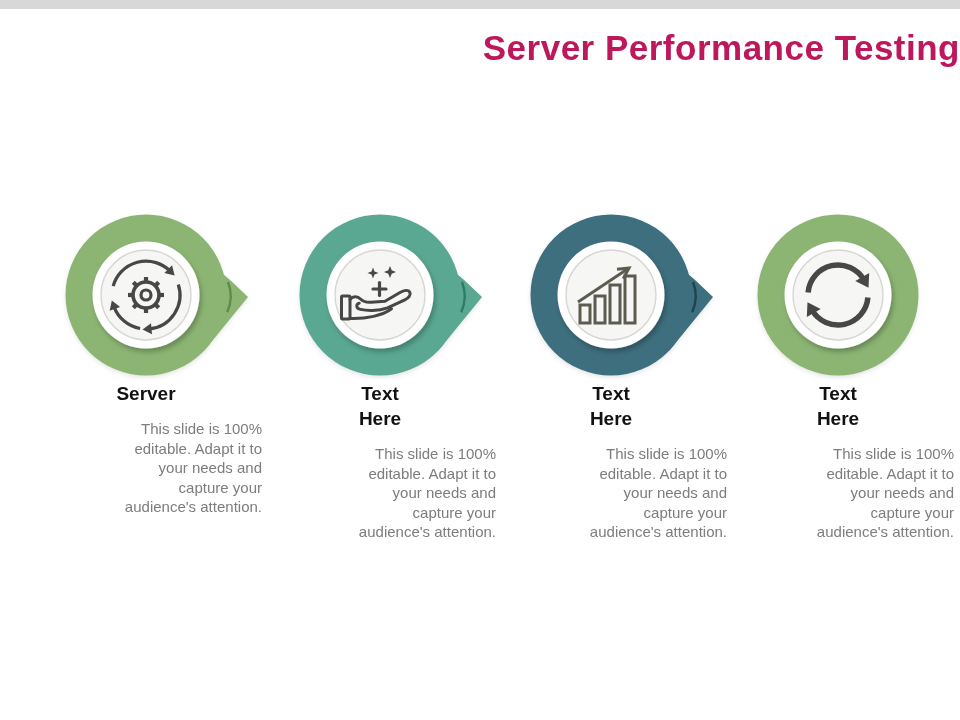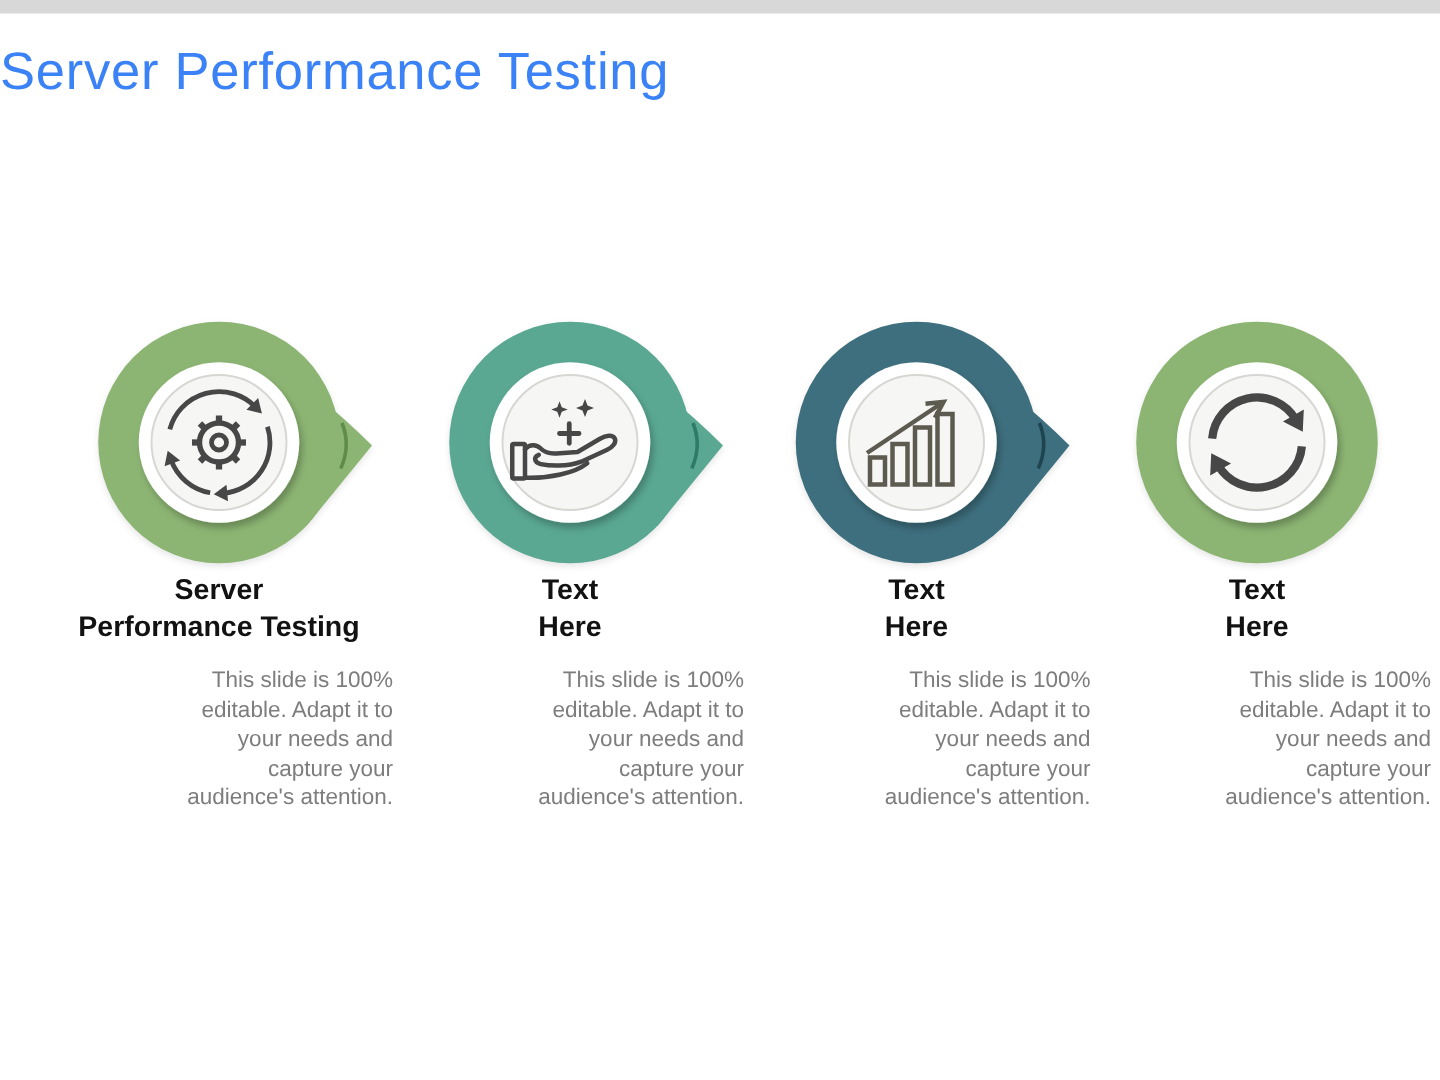--- a/index.html
+++ b/index.html
@@ -1,20 +1,20 @@
 <!DOCTYPE html>
 <html><head>
 <meta charset="utf-8">
 <style>
   html,body{margin:0;padding:0;}
   body{font-family:"Liberation Sans", sans-serif; background:#ffffff;}
   .stage{position:relative;width:960px;height:720px;background:#ffffff;overflow:hidden;}
   .top-strip{position:absolute;left:0;top:0;width:960px;height:9px;background:#d8d8d8;}
-  .page-title{position:absolute;left:0;top:28px;width:960px;text-align:left;
-    font-size:35px;letter-spacing:.5px;color:#3b82f6;font-weight:400;}
+  .page-title{position:absolute;left:0;top:28px;width:960px;text-align:right;
+    font-size:35px;letter-spacing:.5px;color:#be185d;font-weight:700;}
   .col{position:absolute;top:213px;width:232px;}
   .col-1{left:30px;} .col-2{left:264px;} .col-3{left:495px;} .col-4{left:722px;}
   .badge{display:block;margin-left:34px;overflow:visible;
     filter:drop-shadow(0 2px 2px rgba(0,0,0,.10));}
   .heading{margin-top:0;text-align:center;font-size:19px;font-weight:700;
     color:#121212;line-height:25px;}
   .desc{margin-top:13px;text-align:center;font-size:15px;line-height:19.5px;color:#7d7d7d;}
   .desc div{white-space:nowrap;text-align:right;}
   .icon-stroke{fill:none;stroke:#474747;}
 </style>
@@ -58,21 +58,20 @@
             <path d="M73.5 90.5 L69.3 94.7"></path>
           <path d="M70 82 L64 82"></path>
             <path d="M73.5 73.5 L69.3 69.3"></path>
           <path d="M82 70 L82 64"></path>
             <path d="M90.5 73.5 L94.7 69.3"></path>
         </g>
       </g>
     </svg>
     <div class="heading">
       <div>Server</div>
-      <div>Performance Testing</div>
     </div>
     <div class="desc">
       <div>This slide is 100%</div>
       <div>editable. Adapt it to</div>
       <div>your needs and</div>
       <div>capture your</div>
       <div>audience's attention.</div>
     </div>
   </div>
 

